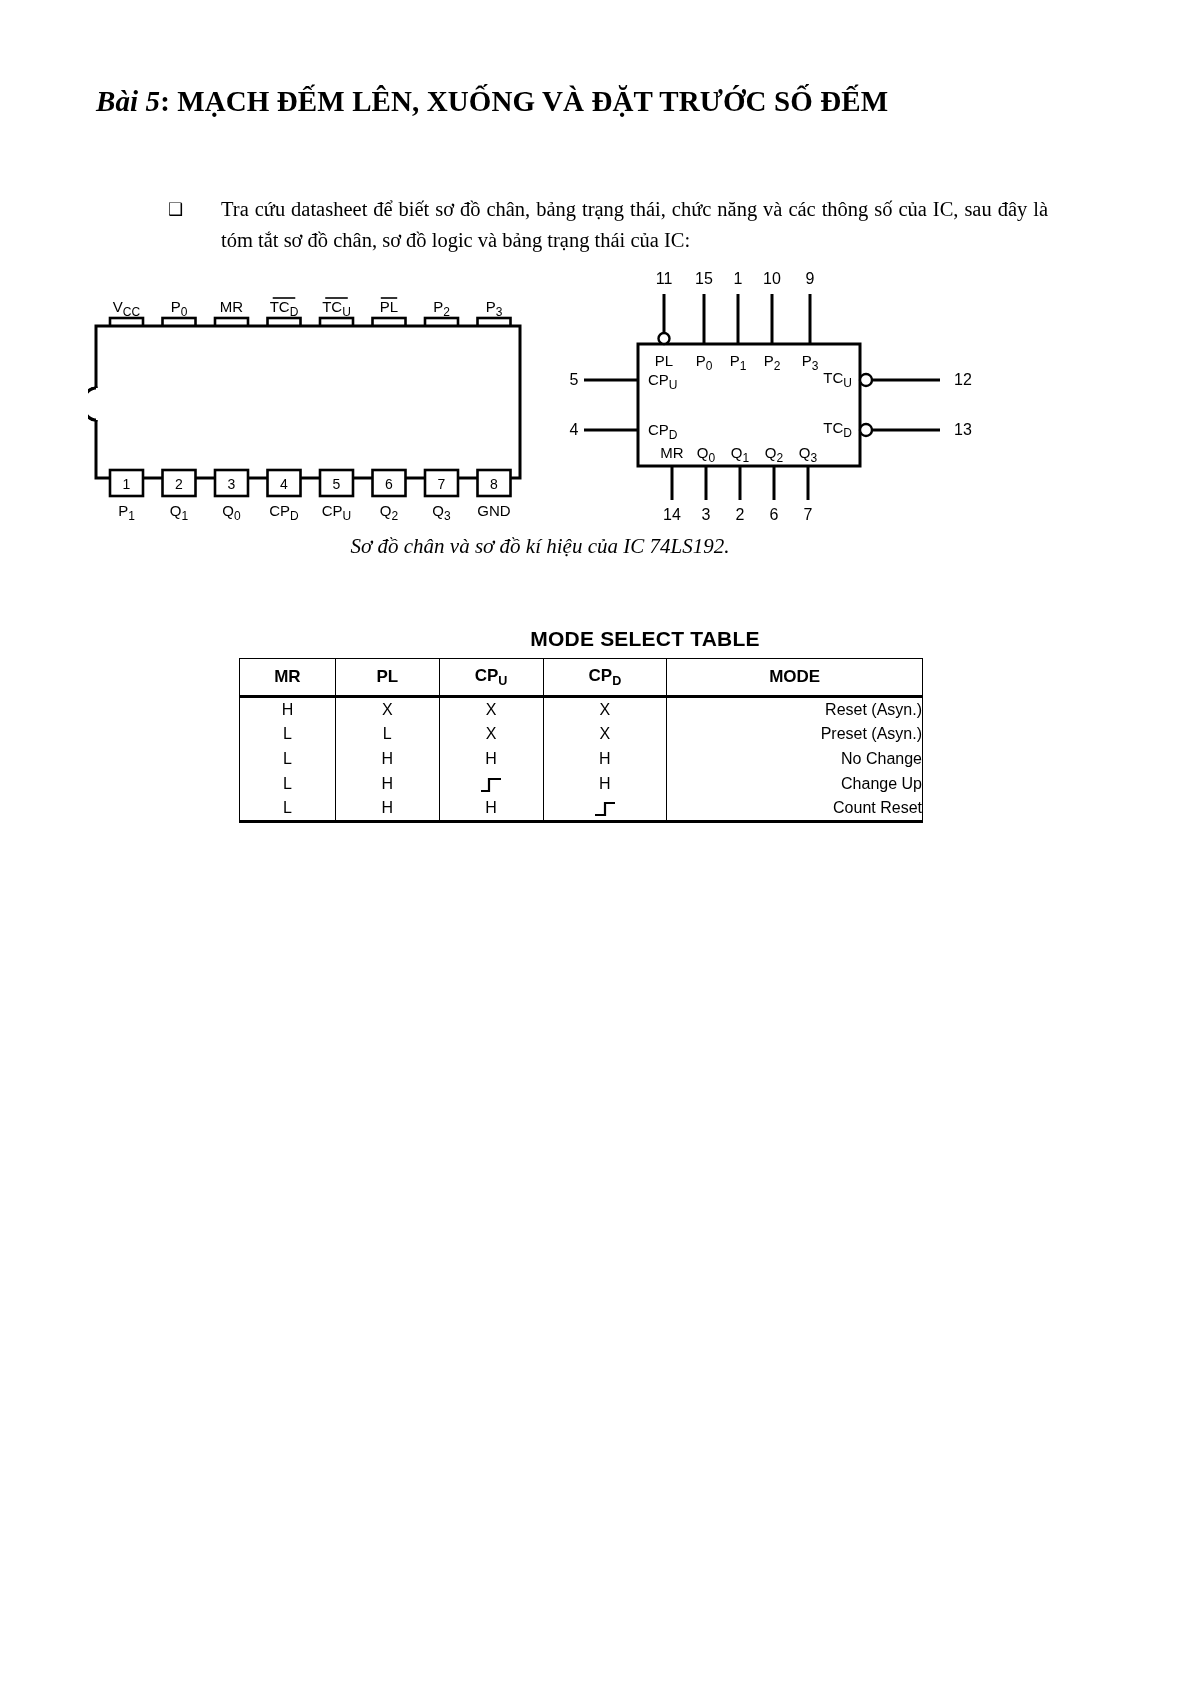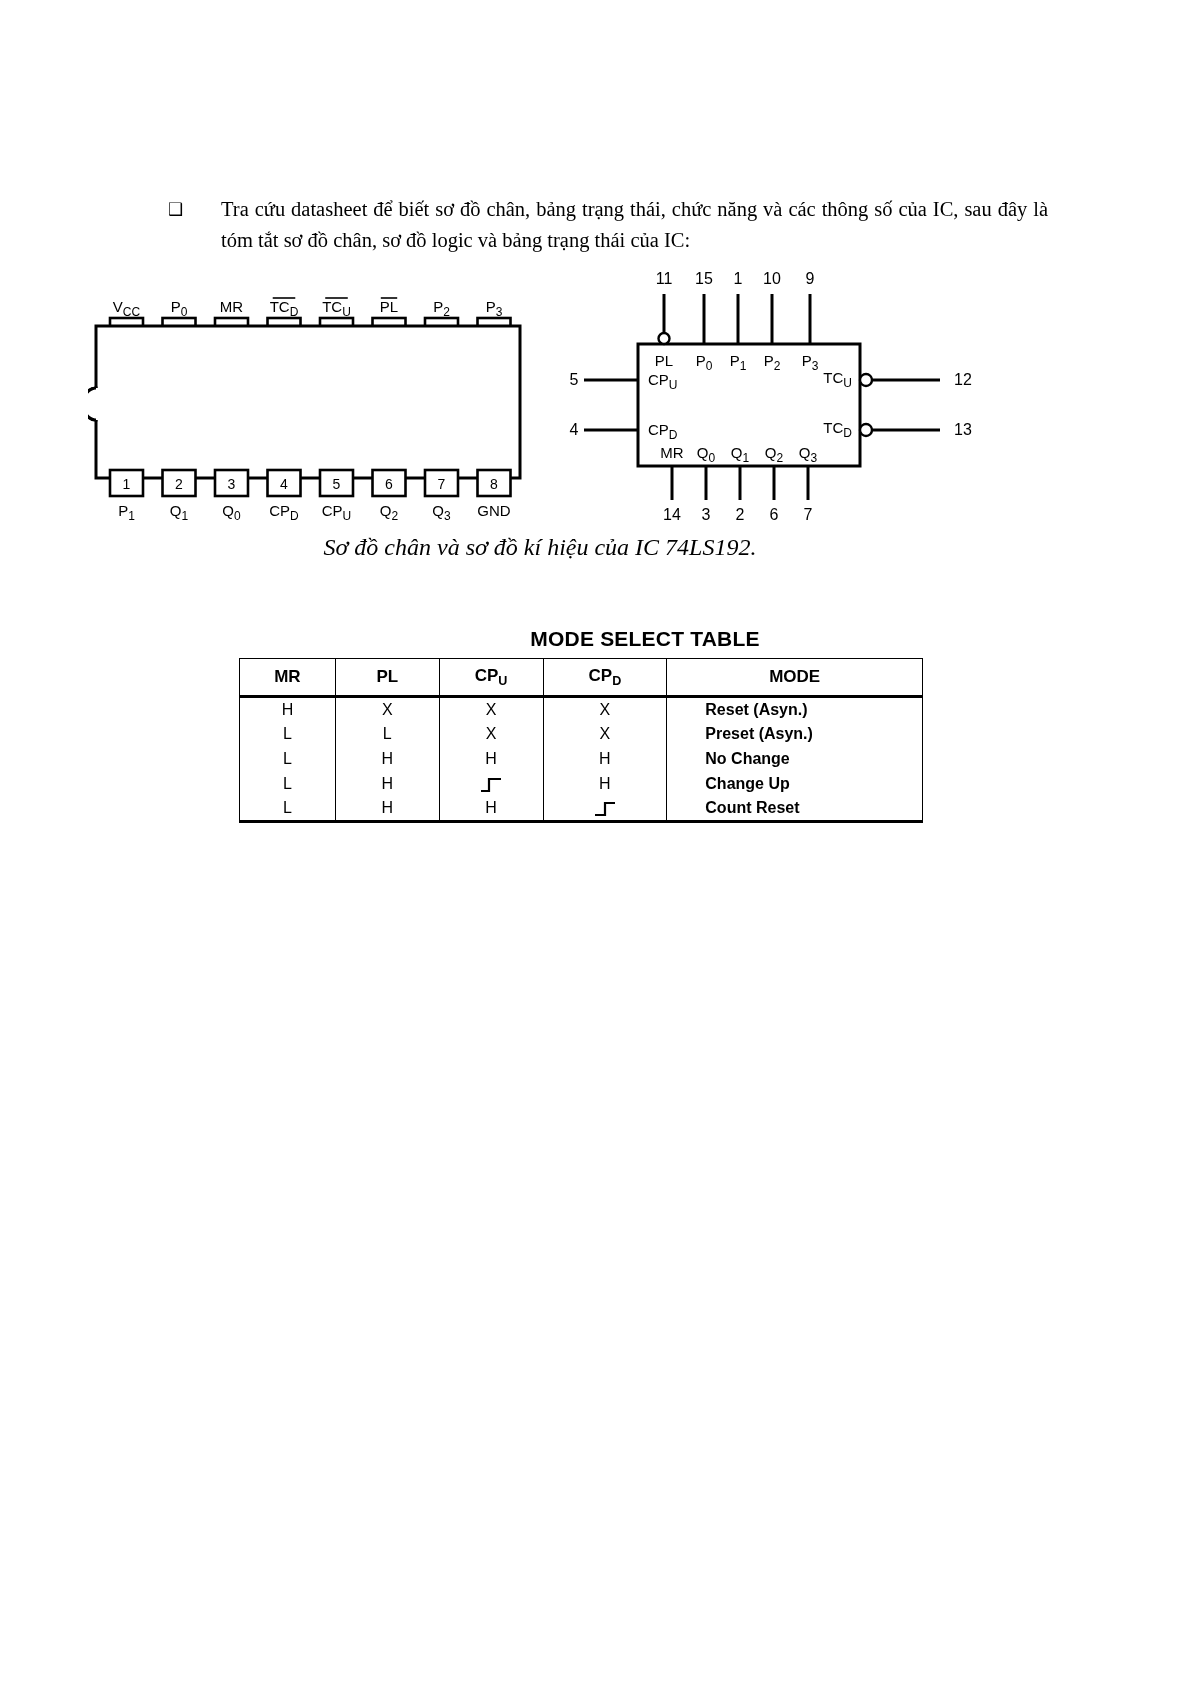--- a/index.html
+++ b/index.html
@@ -54,21 +54,21 @@
     display: block;
     margin-left: 53px;
     text-align: justify;
   }
 
   .caption {
     position: absolute;
     left: 0; top: 534px;
     width: 1080px;
     text-align: center;
-    font-size: 24px;
+    font-size: 21px;
     font-style: italic;
   }
 
   .sec2 {
     position: absolute;
     left: 128px; top: 578px;
     font-size: 20px;
     font-weight: bold;
     white-space: nowrap;
   }
@@ -113,39 +113,41 @@
   }
   .mode-table tbody td {
     height: 25px;
     border-top: none;
     border-bottom: none;
     font-weight: normal;
   }
   .mode-table tbody tr:first-child td { border-top: none; }
   .mode-table tbody tr:last-child td { border-bottom: 3px solid #000; }
   .mode-table tbody td.mode-cell {
-    text-align: left;
+    text-align: right;
     padding-left: 38px;
-    font-weight: bold;
   }
   .mode-table col.c-mr { width: 96px; }
   .mode-table col.c-pl { width: 104px; }
   .mode-table col.c-cpu { width: 104px; }
   .mode-table col.c-cpd { width: 124px; }
   .mode-table col.c-mode { width: 256px; }
 
   .sub { font-size: 0.74em; vertical-align: -0.28em; }
 
   .edge-glyph { display: inline-block; width: 26px; height: 16px; vertical-align: middle; }
 </style>
 </head>
 <body>
 
 <div class="page">
 
+  <div class="doc-title">
+    <span class="lead">Bài 5</span><span>: MẠCH ĐẾM LÊN, XUỐNG VÀ ĐẶT TRƯỚC SỐ ĐẾM</span>
+  </div>
 
 
   <div class="bullet">
     <span class="marker">❑</span>
     <span class="btext">Tra cứu datasheet để biết sơ đồ chân, bảng trạng thái, chức năng và các thông số của IC, sau đây là tóm tắt sơ đồ chân, sơ đồ logic và bảng trạng thái của IC:</span>
   </div>
 
   <div class="fig-dip">
     <svg width="450" height="265" viewBox="0 0 450 265">
 

